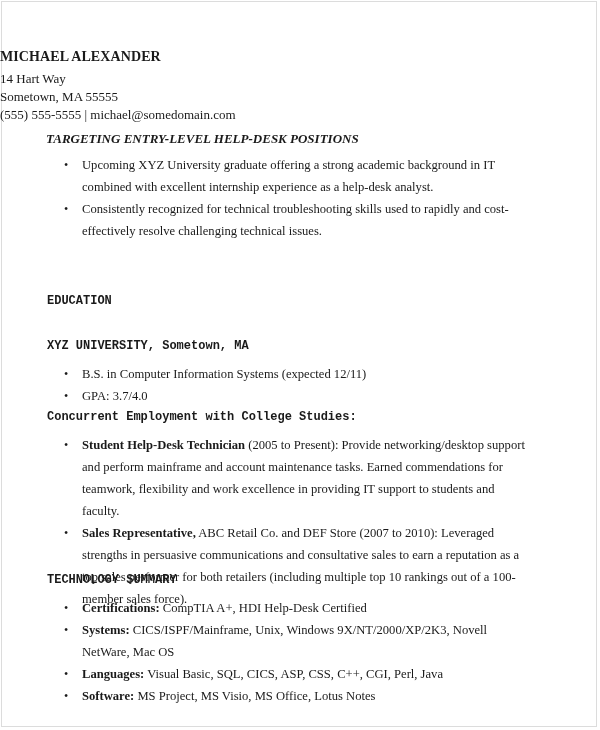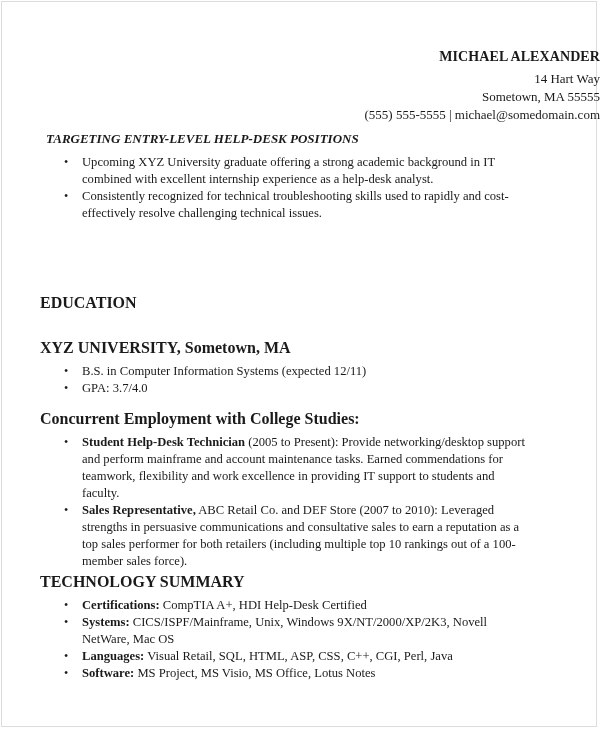--- a/index.html
+++ b/index.html
@@ -7,36 +7,36 @@
     width: 600px; height: 730px; overflow: hidden;
     background: #ffffff;
     font-family: "Liberation Serif", serif;
     color: #1a1a1a;
     position: relative;
   }
   .page {
     position: absolute; left: 1px; top: 1px; width: 596px; height: 726px;
     border: 1px solid #dcdcdc; box-sizing: border-box; background: #fff;
   }
-  .header { position: absolute; left: 0; width: 600px; text-align: right; }
+  .header { position: absolute; left: 0; width: 600px; text-align: left; }
   .name { top: 49px; font-weight: bold; font-size: 14px; letter-spacing: 0.1px; }
   .addr1 { top: 71px; font-size: 13px; }
   .addr2 { top: 89px; font-size: 13px; }
   .contact { top: 107px; font-size: 13px; }
 
   .objective {
     position: absolute; left: 46px; top: 131px;
     font-weight: bold; font-style: italic; font-size: 13px;
   }
   .heading {
-    position: absolute; left: 40px; font-weight: bold; font-size: 16px;
+    position: absolute; left: 47px; font-weight: bold; font-size: 12px; font-family: Liberation Mono, monospace;
   }
   ul.bullets {
     position: absolute; left: 64px; margin: 0; padding: 0; list-style: none;
-    width: 470px; font-size: 12.6px; line-height: 17px;
+    width: 470px; font-size: 12.6px; line-height: 22px;
   }
   ul.bullets li { position: relative; padding-left: 18px; }
   ul.bullets li::before {
     content: "\2022"; position: absolute; left: 0; top: 0; font-size: 12px;
   }
   .b { font-weight: bold; }
 </style>
 </head>
 <body>
 
@@ -63,15 +63,15 @@
 <div class="heading" style="top:410px;">Concurrent Employment with College Studies:</div>
 <ul class="bullets" style="top:434px;">
   <li><span class="b">Student Help-Desk Technician</span><span> (2005 to Present): Provide networking/desktop support and perform mainframe and account maintenance tasks. Earned commendations for teamwork, flexibility and work excellence in providing IT support to students and faculty.</span></li>
   <li><span class="b">Sales Representative,</span><span> ABC Retail Co. and DEF Store (2007 to 2010): Leveraged strengths in persuasive communications and consultative sales to earn a reputation as a top sales performer for both retailers (including multiple top 10 rankings out of a 100-member sales force).</span></li>
 </ul>
 
 <div class="heading" style="top:573px;">TECHNOLOGY SUMMARY</div>
 <ul class="bullets" style="top:597px;">
   <li><span class="b">Certifications:</span><span> CompTIA A+, HDI Help-Desk Certified</span></li>
   <li><span class="b">Systems:</span><span> CICS/ISPF/Mainframe, Unix, Windows 9X/NT/2000/XP/2K3, Novell NetWare, Mac OS</span></li>
-  <li><span class="b">Languages:</span><span> Visual Retail, SQL, HTML, ASP, CSS, C++, CGI, Perl, Java</span></li>
+  <li><span class="b">Languages:</span><span> Visual Basic, SQL, CICS, ASP, CSS, C++, CGI, Perl, Java</span></li>
   <li><span class="b">Software:</span><span> MS Project, MS Visio, MS Office, Lotus Notes</span></li>
 </ul>
 
 </body></html>

